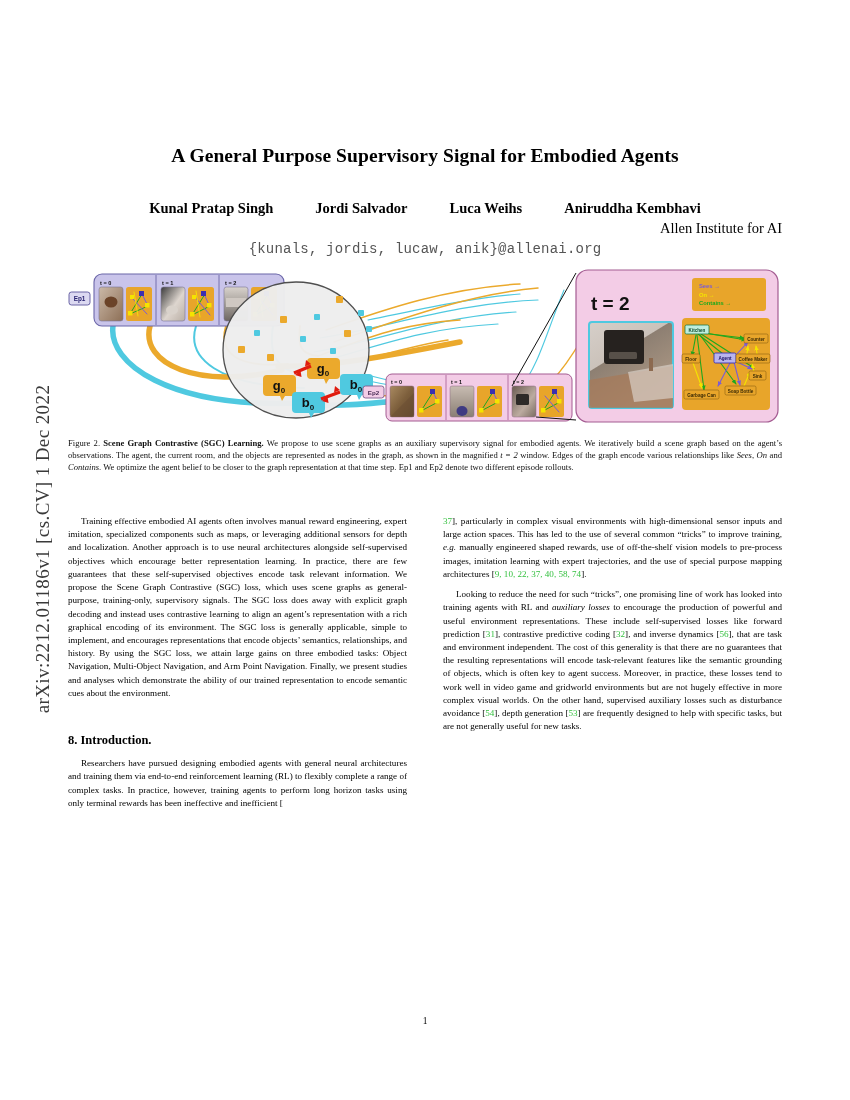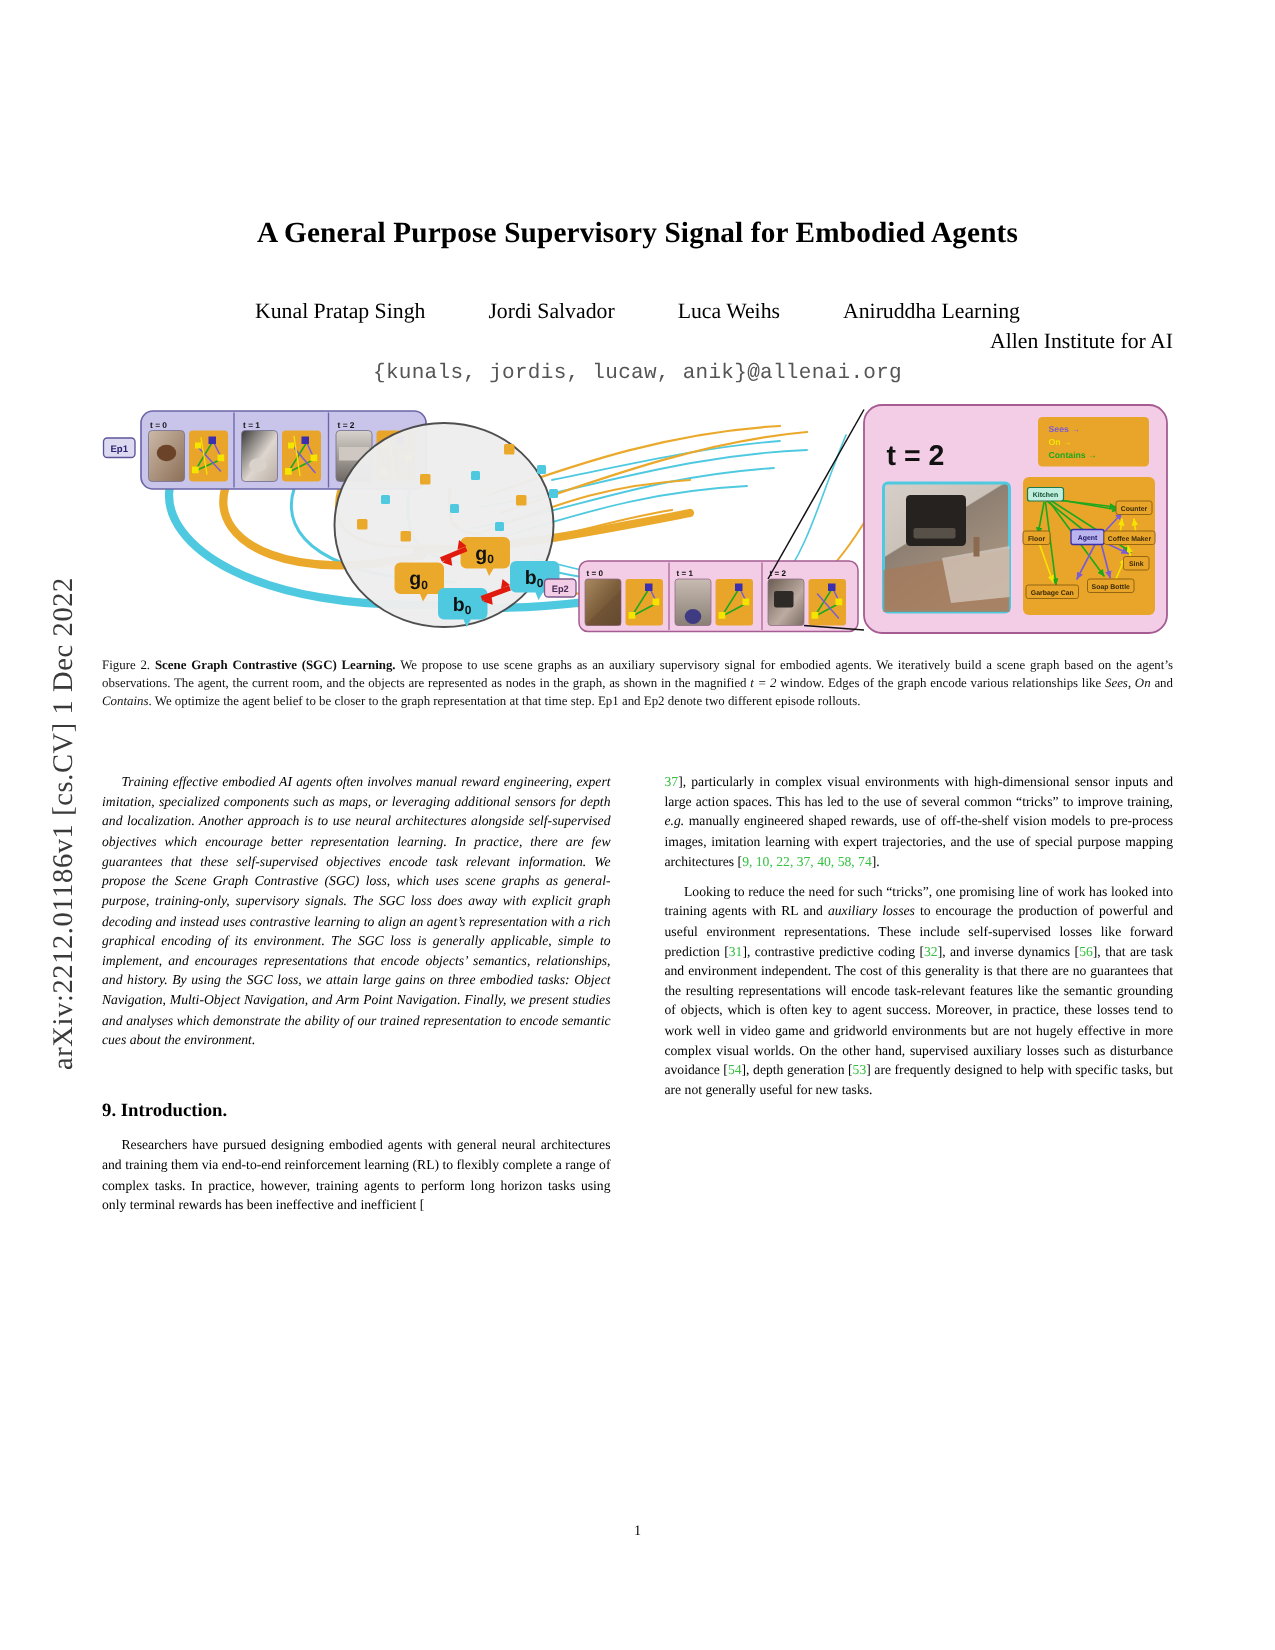--- a/index.html
+++ b/index.html
@@ -55,20 +55,21 @@
     position: absolute;
     top: 200px;
     left: 0;
     width: 714px;
     text-align: center;
     font-size: 14.5px;
   }
   .authors .auth {
     display: inline-block;
     margin: 0 21px;
+    font-weight: bold;
   }
   .affil {
     position: absolute;
     top: 220px;
     left: 0;
     width: 714px;
     text-align: right;
     font-size: 14.5px;
   }
   .emails {
@@ -119,21 +120,20 @@
   .col-left  { left: 0; }
   .col-right { left: 375px; }
 
   .abs-head {
     text-align: center;
     font-size: 13.5px;
     font-weight: bold;
     margin: 0 0 10px 0;
   }
   .abs-body {
-    font-style: italic;
     text-align: justify;
     text-indent: 13px;
     margin: 0;
   }
   .sec-head {
     font-size: 12.5px;
     font-weight: bold;
     margin: 31px 0 8px 0;
   }
   .para {
@@ -159,21 +159,21 @@
 </head>
 <body>
 
 <div class="arxiv-stamp">arXiv:2212.01186v1  [cs.CV]  1 Dec 2022</div>
 
 <div class="page">
 
   <div class="title">A General Purpose Supervisory Signal for Embodied Agents</div>
 
   <div class="authors">
-    <span class="auth">Kunal Pratap Singh</span><span class="auth">Jordi Salvador</span><span class="auth">Luca Weihs</span><span class="auth">Aniruddha Learning</span>
+    <span class="auth">Kunal Pratap Singh</span><span class="auth">Jordi Salvador</span><span class="auth">Luca Weihs</span><span class="auth">Aniruddha Kembhavi</span>
   </div>
   <div class="affil">Allen Institute for AI</div>
   <div class="emails">{kunals, jordis, lucaw, anik}@allenai.org</div>
 
   <div class="figure">
     <svg width="714" height="158" viewBox="0 0 714 158" xmlns="http://www.w3.org/2000/svg">
       <defs>
         <linearGradient id="fr0" x1="0" y1="0" x2="1" y2="1">
           <stop offset="0%" stop-color="#cbb9a8"></stop>
             <stop offset="100%" stop-color="#8d6f56"></stop>
@@ -473,21 +473,21 @@
   </div>
 
   <div class="caption">
     <span>Figure 2.</span>
     <b>Scene Graph Contrastive (SGC) Learning.</b><span> We propose to use scene graphs as an auxiliary supervisory signal for embodied agents. We iteratively build a scene graph based on the agent’s observations. The agent, the current room, and the objects are represented as nodes in the graph, as shown in the magnified </span><i>t = 2</i><span> window. Edges of the graph encode various relationships like </span><i>Sees</i><span>, </span><i>On</i><span> and </span><i>Contains</i><span>. We optimize the agent belief to be closer to the graph representation at that time step. Ep1 and Ep2 denote two different episode rollouts.</span>
   </div>
 
   <div class="col col-left">
     <p class="abs-body">Training effective embodied AI agents often involves manual reward engineering, expert imitation, specialized components such as maps, or leveraging additional sensors for depth and localization. Another approach is to use neural architectures alongside self-supervised objectives which encourage better representation learning. In practice, there are few guarantees that these self-supervised objectives encode task relevant information. We propose the Scene Graph Contrastive (SGC) loss, which uses scene graphs as general-purpose, training-only, supervisory signals. The SGC loss does away with explicit graph decoding and instead uses contrastive learning to align an agent’s representation with a rich graphical encoding of its environment. The SGC loss is generally applicable, simple to implement, and encourages representations that encode objects’ semantics, relationships, and history. By using the SGC loss, we attain large gains on three embodied tasks: Object Navigation, Multi-Object Navigation, and Arm Point Navigation. Finally, we present studies and analyses which demonstrate the ability of our trained representation to encode semantic cues about the environment.</p>
 
-    <div class="sec-head">9. Introduction.</div>
+    <div class="sec-head">8. Introduction.</div>
     <p class="para">
       <span>Researchers have pursued designing embodied agents with general neural architectures and training them via end-to-end reinforcement learning (RL) to flexibly complete a range of complex tasks. In practice, however, training agents to perform long horizon tasks using only terminal rewards has been ineffective and inefficient [</span>
     </p>
   </div>
 
   <div class="col col-right">
     <p class="para cont">
       <span class="cite">37</span><span>], particularly in complex visual environments with high-dimensional sensor inputs and large action spaces. This has led to the use of several common “tricks” to improve training, </span><span class="it">e.g.</span><span> manually engineered shaped rewards, use of off-the-shelf vision models to pre-process images, imitation learning with expert trajectories, and the use of special purpose mapping architectures [</span><span class="cite">9, 10, 22, 37, 40, 58, 74</span><span>].</span>
     </p>
     <p class="para">

